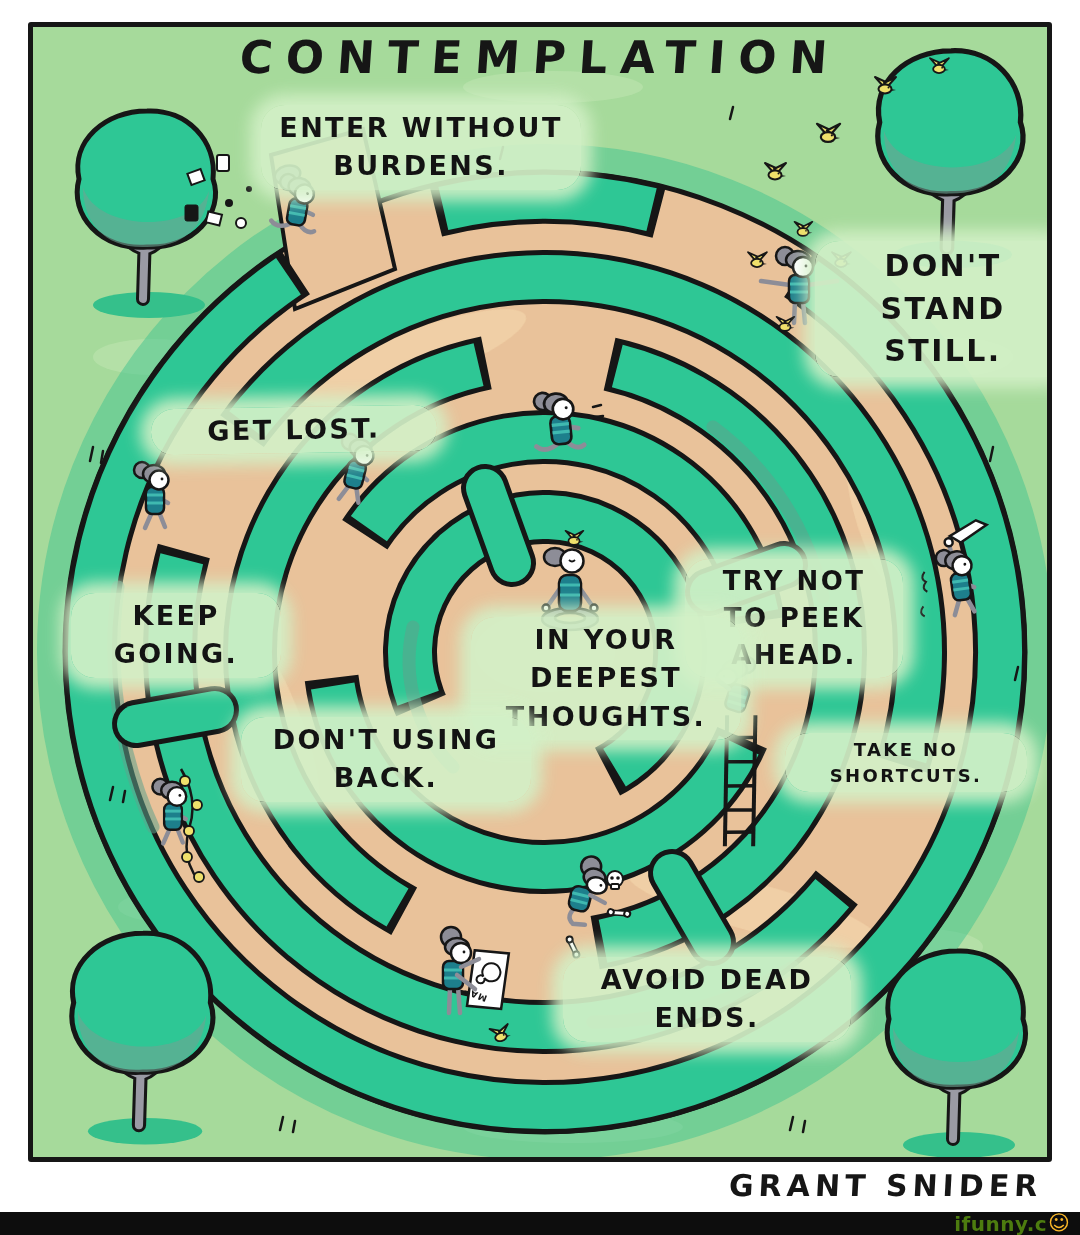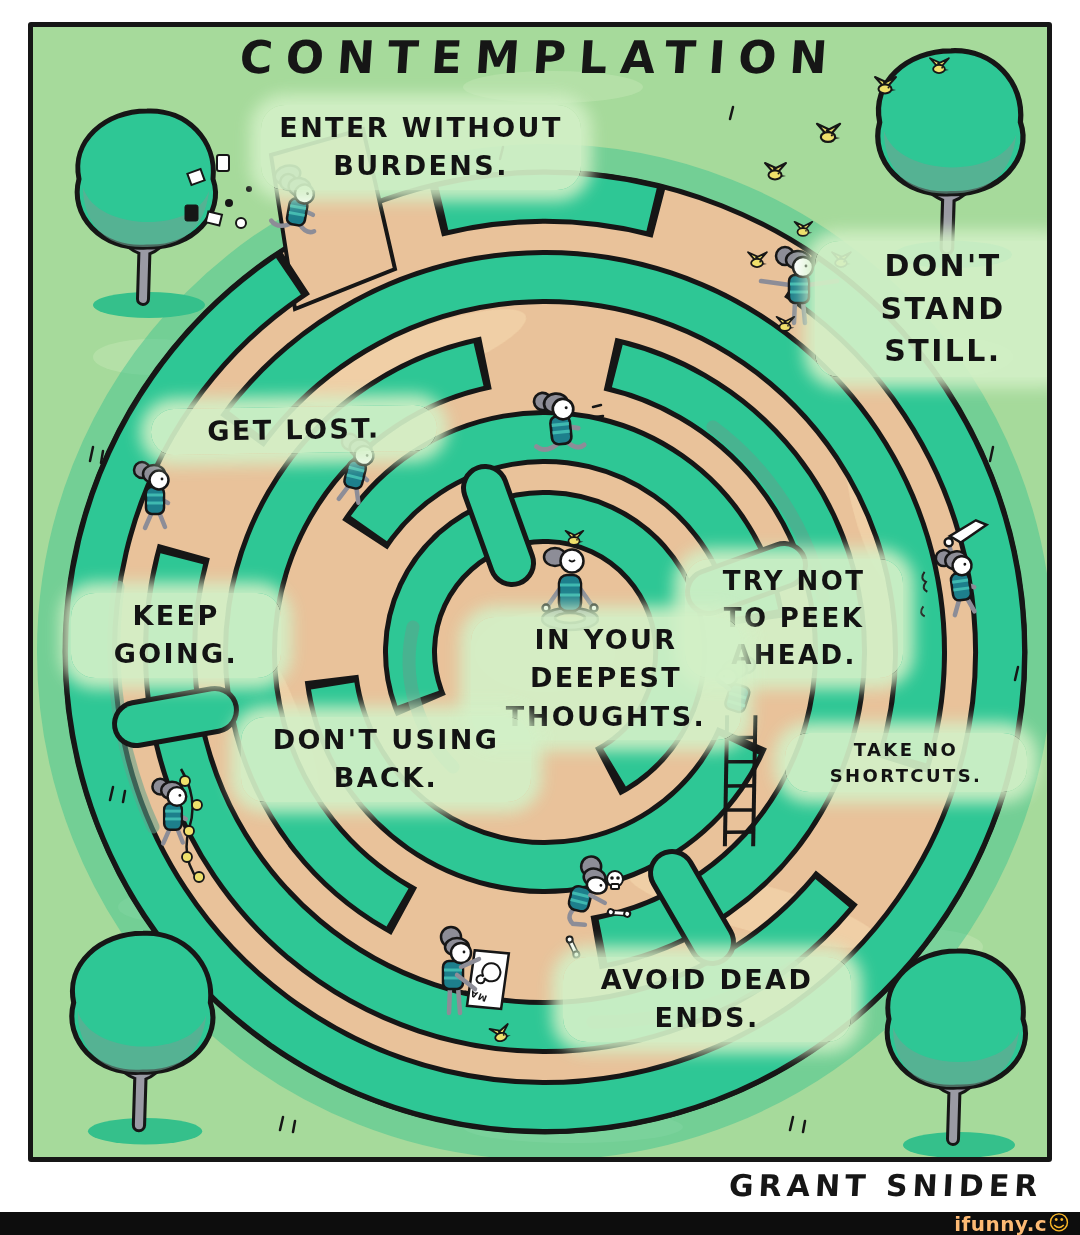--- a/index.html
+++ b/index.html
@@ -12,21 +12,21 @@
          font-size:45px;font-weight:700;letter-spacing:13px;color:#161616;
          transform:skewX(-4deg);white-space:nowrap;}
   .label{position:absolute;white-space:pre-line;text-align:center;color:#131313;
          font-size:27px;font-weight:600;letter-spacing:2.4px;line-height:1.42;
          background:rgba(211,240,199,0.92);border-radius:24px;padding:4px 10px;
          box-shadow:0 0 16px 11px rgba(211,240,199,0.92);}
   .signature{position:absolute;right:38px;top:1168px;font-size:30px;font-weight:600;
          letter-spacing:5px;color:#161616;transform:skewX(-3deg);}
   .watermark-bar{position:absolute;left:0;bottom:0;width:100%;height:23px;background:#0d0d0d;
          display:flex;align-items:center;justify-content:flex-end;padding-right:10px;box-sizing:border-box;}
-  .watermark-text{color:#fdba74;font-size:20px;font-weight:800;letter-spacing:0.5px;line-height:1;}
+  .watermark-text{color:#4d7c0f;font-size:20px;font-weight:800;letter-spacing:0.5px;line-height:1;}
   .watermark-smiley{color:#FBB829;font-size:21px;font-weight:800;margin-left:1px;line-height:1;}
 
   
   .hairball{fill:#8D8D97;stroke:#161616;stroke-width:2.5;}
   .skin{fill:#ffffff;stroke:#161616;stroke-width:2.5;}
   .shirt{fill:#1D7F8C;stroke:#161616;stroke-width:2.5;}
   .stripe{stroke:#3FB9B0;stroke-width:3;}
   .limb{stroke:#8D8D97;stroke-width:4.5;stroke-linecap:round;fill:none;}
   .birdbody{fill:#EFE06B;stroke:#161616;stroke-width:2;}
   .birdwing{fill:#EFE06B;stroke:#161616;stroke-width:2;stroke-linejoin:round;}

